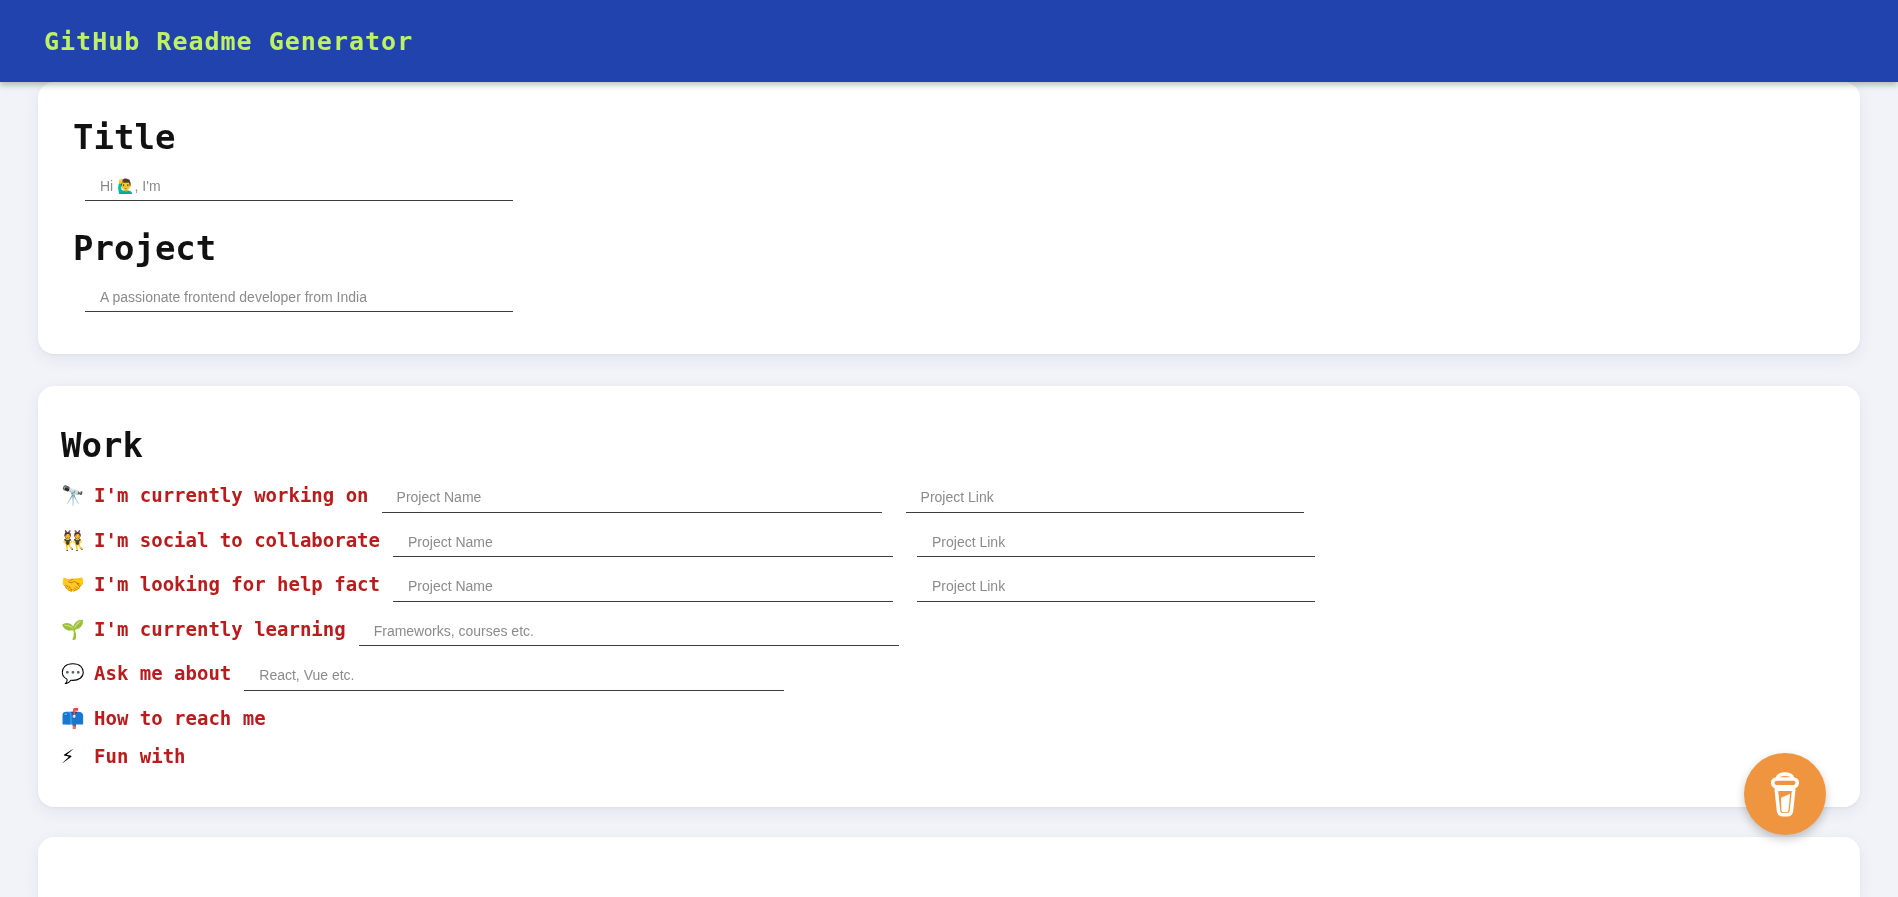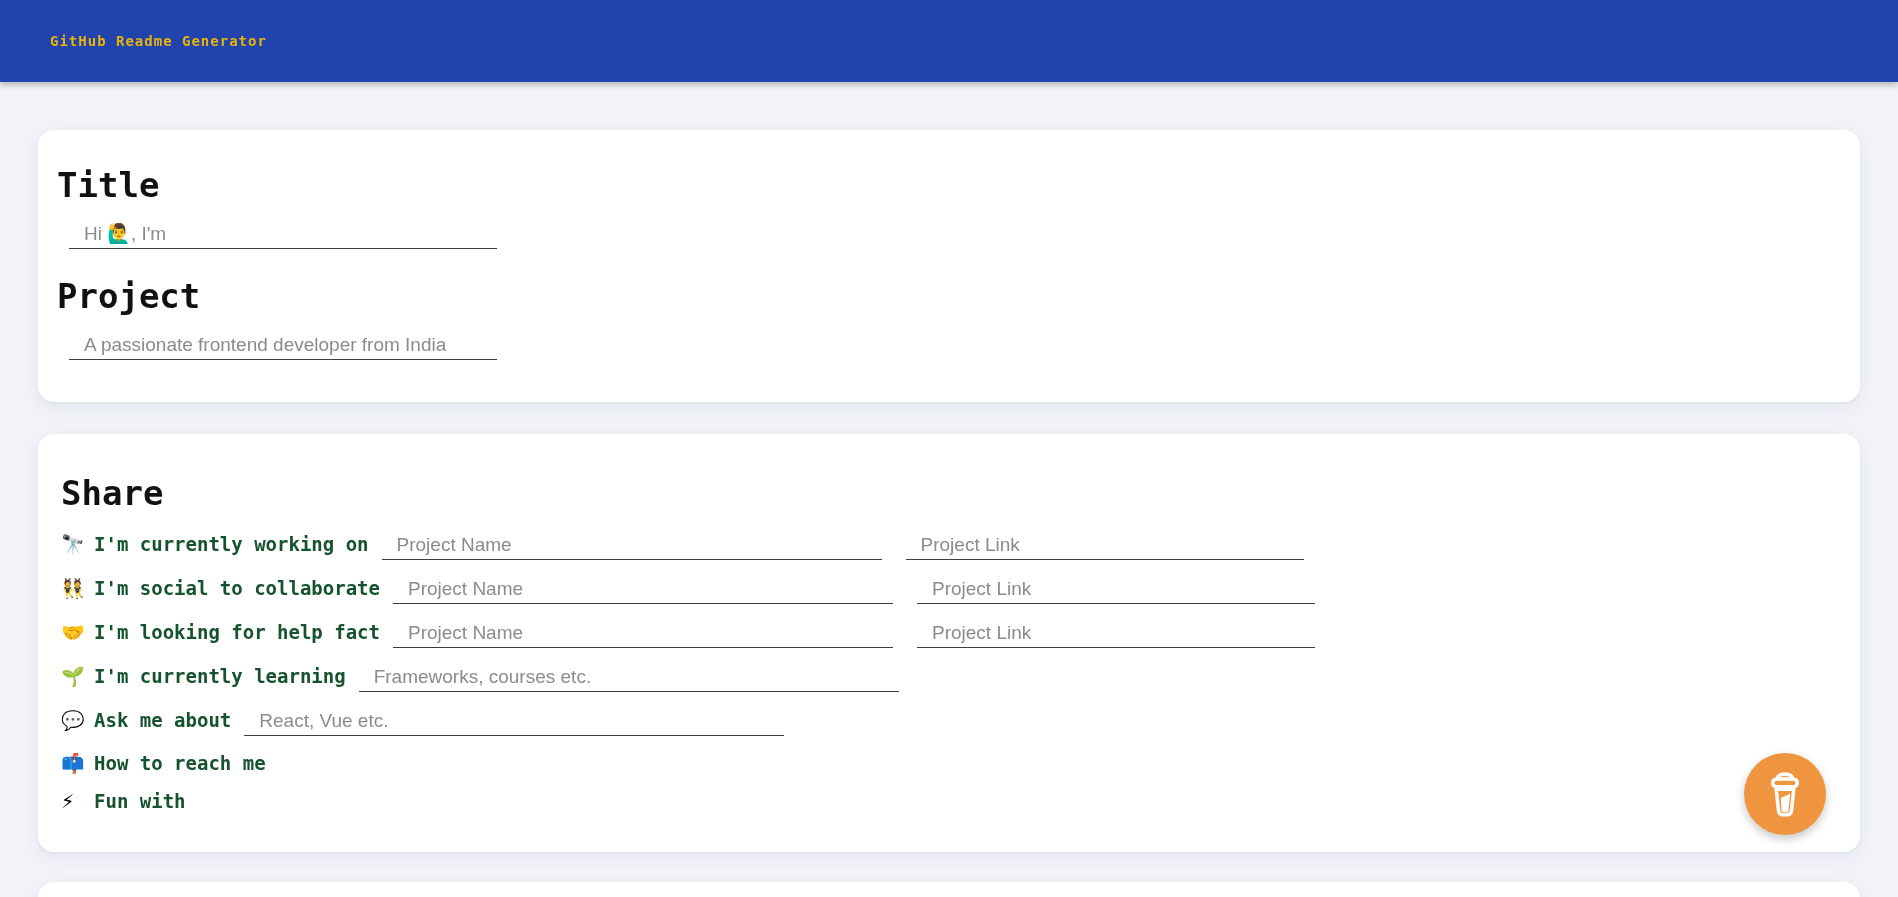--- a/index.html
+++ b/index.html
@@ -17,37 +17,36 @@
     height: 82px;
     background: #2143ae;
     display: flex;
     align-items: center;
     padding-left: 40px;
     box-shadow: 0 3px 6px rgba(0,0,0,0.25);
     position: relative;
     z-index: 5;
   }
   .app-title {
-    color: #eab308;
+    color: #bef264;
     font-family: "DejaVu Sans Mono", "Liberation Mono", monospace;
     font-weight: bold;
-    font-size: 14px;
+    font-size: 25px;
     letter-spacing: 1px;
-    margin: 10px;
+    margin: 4px;
   }
   
   .main-area { padding: 0 38px; }
   .card {
     background: #ffffff;
     border-radius: 16px;
     box-shadow: 0 5px 16px rgba(40,60,120,0.07), 0 1px 3px rgba(40,60,120,0.05);
   }
   .card-intro {
-    margin-top: 48px;
-    padding: 36px 40px 42px 19px;
+    padding: 36px 40px 42px 35px;
   }
   .card-work {
     margin-top: 32px;
     padding: 40px 40px 40px 23px;
   }
   .card-partial {
     margin-top: 30px;
     height: 60px;
     border-radius: 16px 16px 0 0;
   }
@@ -59,21 +58,21 @@
     margin: 0;
     line-height: 1.15;
   }
   
   .u-input {
     border: none;
     border-bottom: 1.5px solid #3d3d3d;
     background: transparent;
     outline: none;
     font-family: "Liberation Sans", "DejaVu Sans", sans-serif;
-    font-size: 19px;
+    font-size: 14px;
     color: #333333;
     padding: 2px 4px 4px 15px;
     height: 28px;
   }
   .u-input::placeholder { color: #8b8b8b; opacity: 1; }
   .intro-field {
     display: block;
     width: 428px;
     margin: 16px 0 0 12px;
   }
@@ -89,21 +88,21 @@
   .row-emoji {
     width: 33px;
     font-size: 19px;
     line-height: 1;
     flex: none;
   }
   .row-label {
     font-family: "DejaVu Sans Mono", "Liberation Mono", monospace;
     font-weight: bold;
     font-size: 19px;
-    color: #14532d;
+    color: #b91c1c;
     margin-right: 13px;
     white-space: nowrap;
   }
   .f-name   { width: 500px; }
   .f-link   { width: 398px; margin-left: 24px; }
   .f-single { width: 540px; }
   
   .fab {
     position: fixed;
     right: 72px;
@@ -131,21 +130,21 @@
 <main class="main-area">
 
   <section class="card card-intro">
     <h2 class="section-heading">Title</h2>
     <input class="u-input intro-field" type="text" placeholder="Hi 🙋‍♂️, I'm" style="">
     <h2 class="section-heading subtitle-gap">Project</h2>
     <input class="u-input intro-field" type="text" placeholder="A passionate frontend developer from India" style="">
   </section>
 
   <section class="card card-work">
-    <h2 class="section-heading">Share</h2>
+    <h2 class="section-heading">Work</h2>
     <div class="work-rows">
         <div class="work-row">
           <span class="row-emoji">🔭</span>
           <span class="row-label">I'm currently working on</span>
           <input type="text" class="u-input f-name" placeholder="Project Name" style="">
           <input type="text" class="u-input f-link" placeholder="Project Link" style="">
         </div>
         <div class="work-row">
           <span class="row-emoji">👯</span>
           <span class="row-label">I'm social to collaborate</span>

